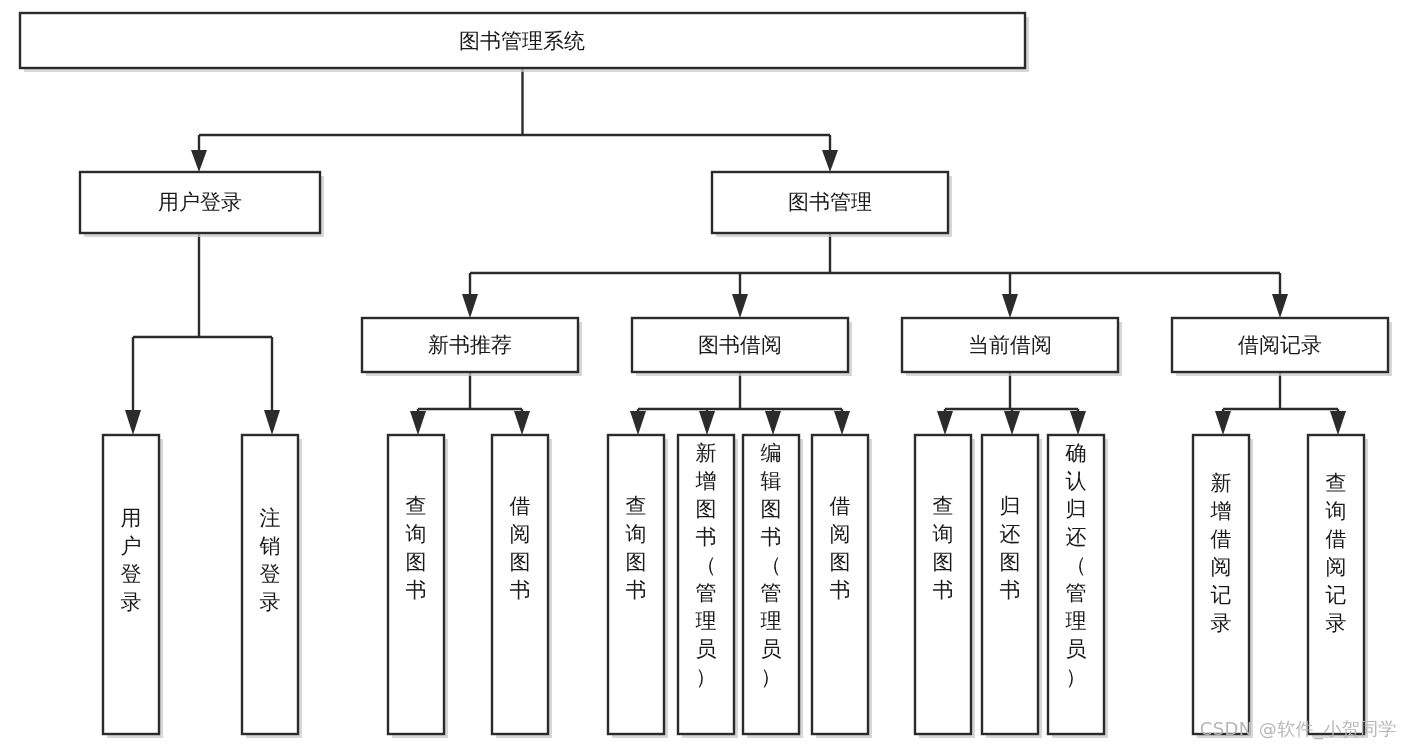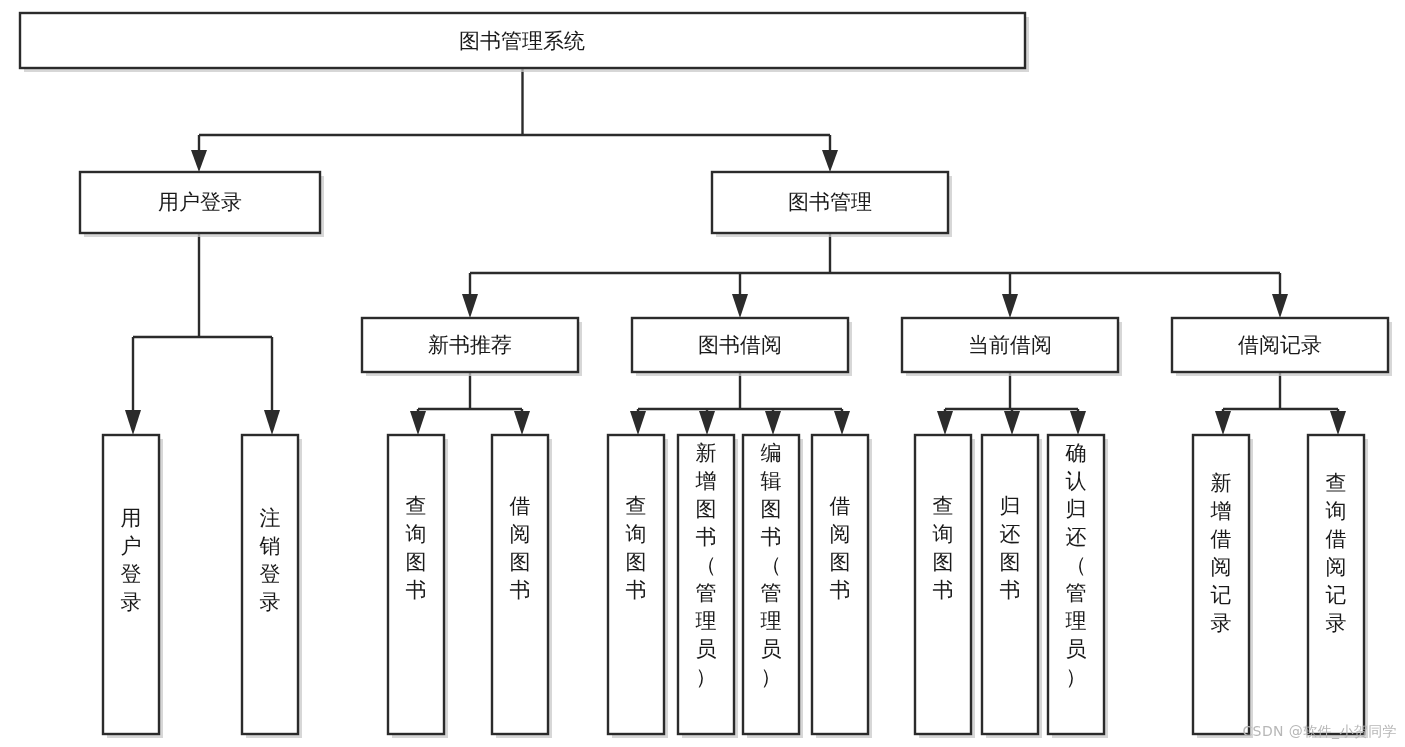--- a/index.html
+++ b/index.html
@@ -58,21 +58,21 @@
     fill: #1a1a1a;
     font-family: "DejaVu Sans", "Liberation Sans", sans-serif;
     font-size: 21px;
     text-anchor: middle;
   }
   .watermark-text {
     position: absolute;
     right: 8px;
     bottom: 6px;
     font-family: "DejaVu Sans", "Liberation Sans", sans-serif;
-    font-size: 14px;
+    font-size: 18px;
     color: #b7b7b7;
     letter-spacing: 0.4px;
     white-space: nowrap;
     user-select: none;
   }
 </style>
 </head>
 <body>
 
 <div id="diagram-root">

